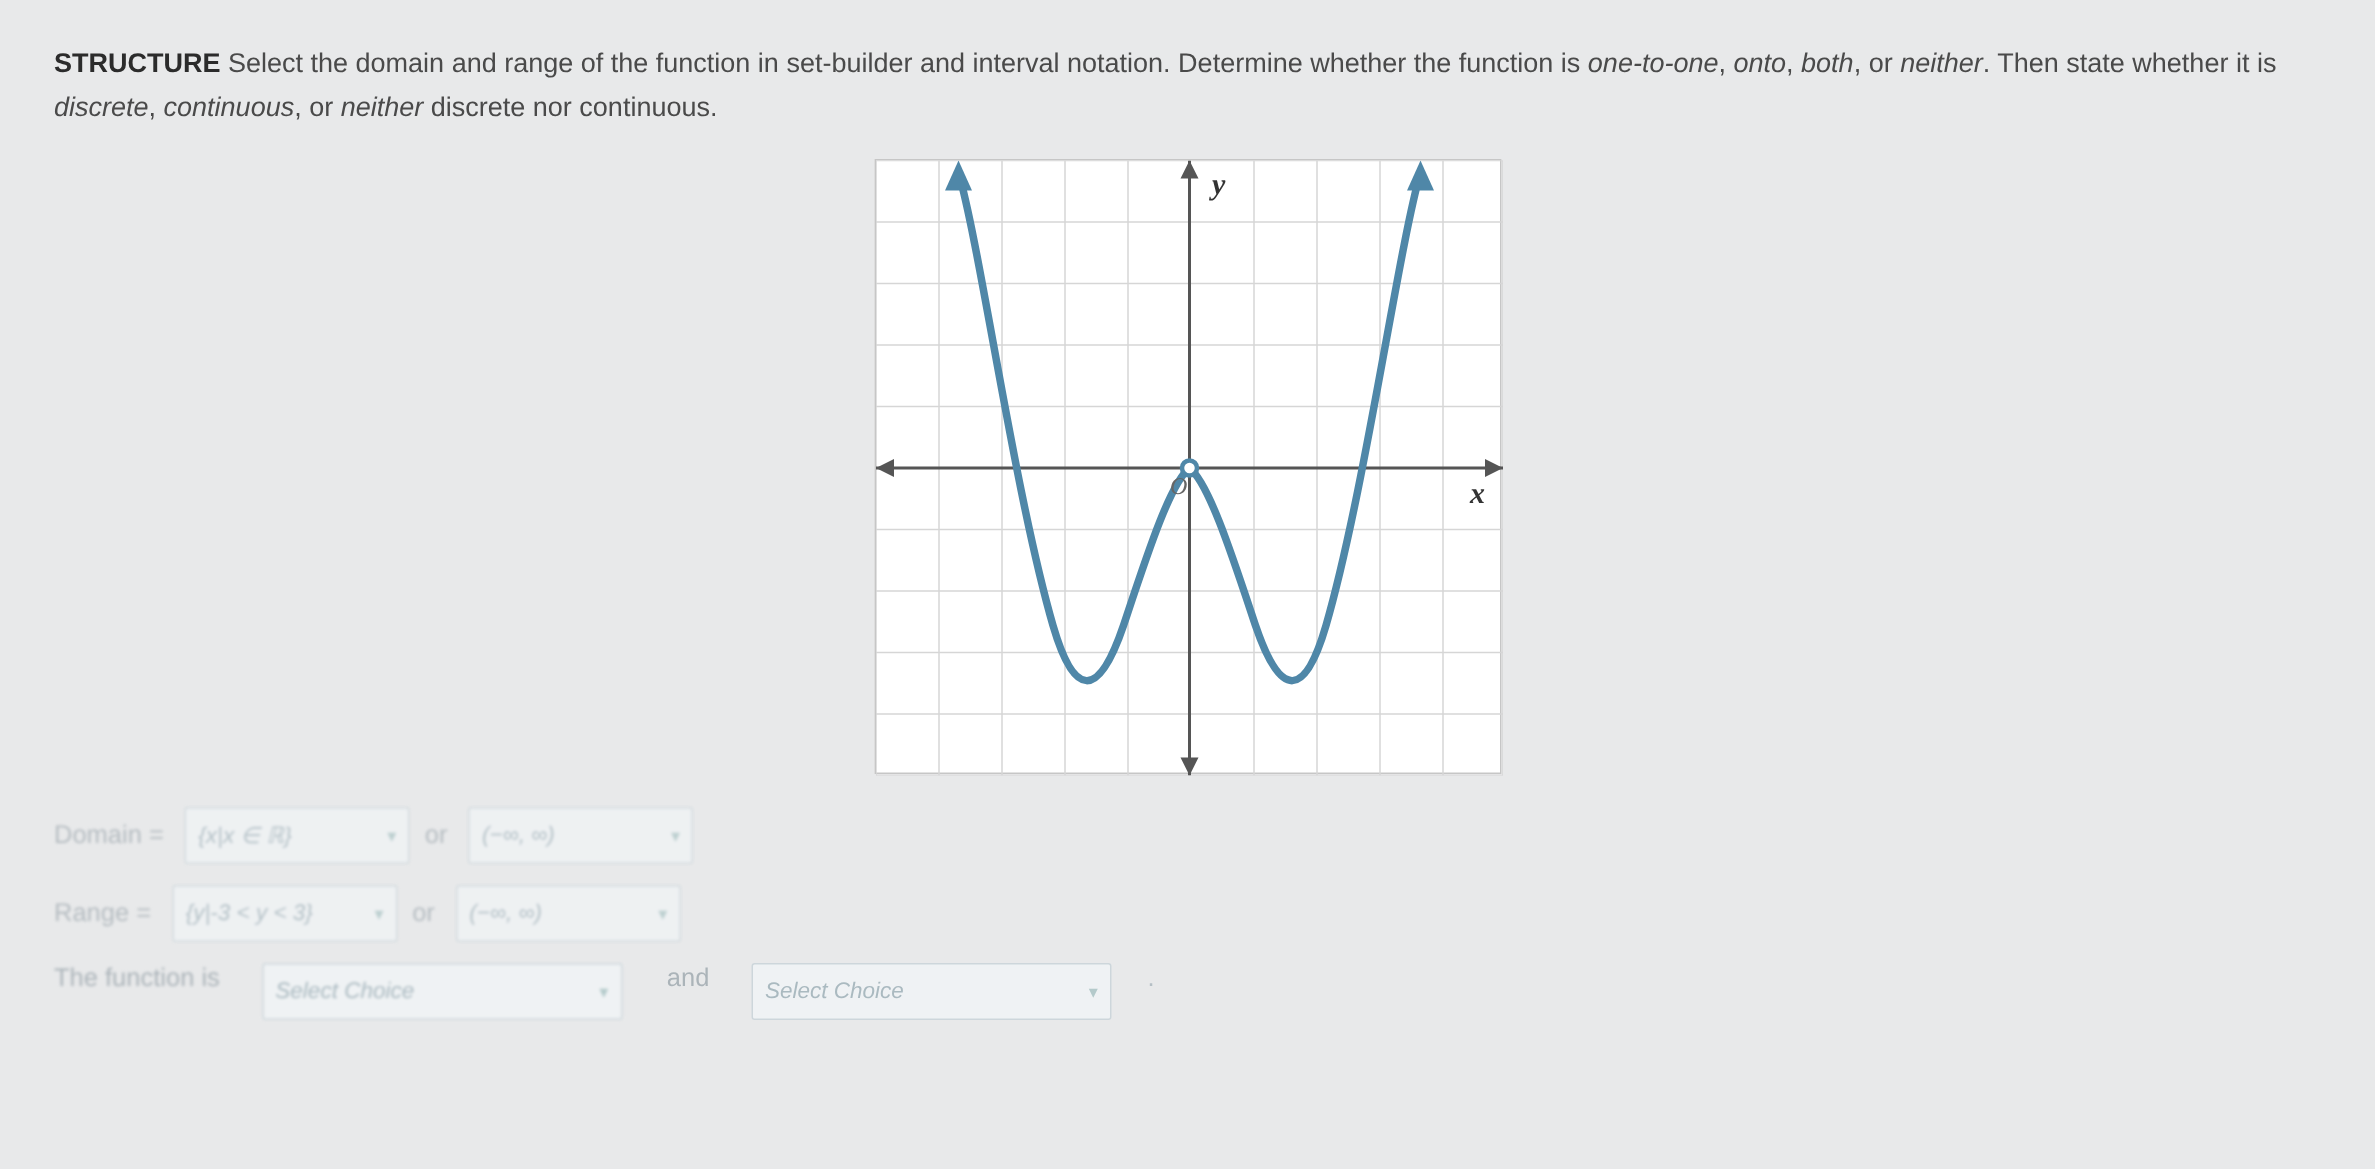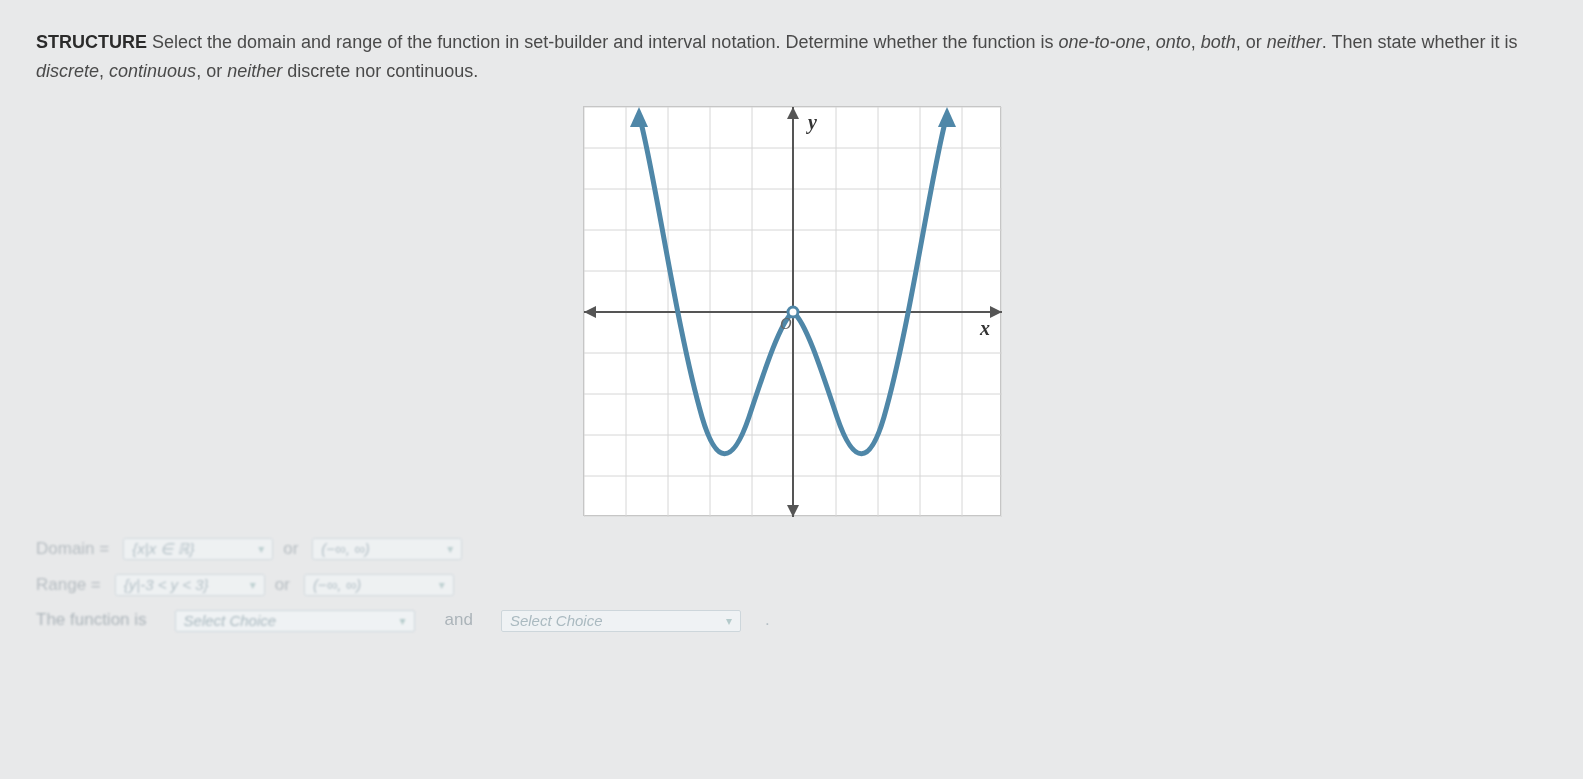--- a/index.html
+++ b/index.html
@@ -32,21 +32,21 @@
     background:#fff;
     border:1px solid #c6c6c6;
     position:relative;
   }
   .answers { color:#9aaab2; font-size:17px; }
   .row { display:flex; align-items:center; gap:10px; margin-bottom:14px; opacity:0.55;}
   .label-text { color:#8c98a0; margin-right:4px; }
   .select {
     display:inline-flex; align-items:center; justify-content:space-between;
     border:1px solid #c0cdd4; background:#f4f8fa;
-    padding:4px 8px; min-width:150px; height:22px;
+    padding:4px 8px; min-width:150px; height:38px;
     color:#8aa1ab; font-style:italic; font-size:15px;
     border-radius:2px;
   }
   .select.small{min-width:150px;}
   .select.med{min-width:240px;}
   .select .chev{ font-style:normal; color:#9bb; font-size:12px;}
   .blurred{ filter: blur(1px); }
   .last-row { display:flex; align-items:flex-start; gap:24px; opacity:0.65;}
   .and-lbl { color:#8c98a0; font-style:normal; margin-left:6px; margin-right:4px;}
 </style>

